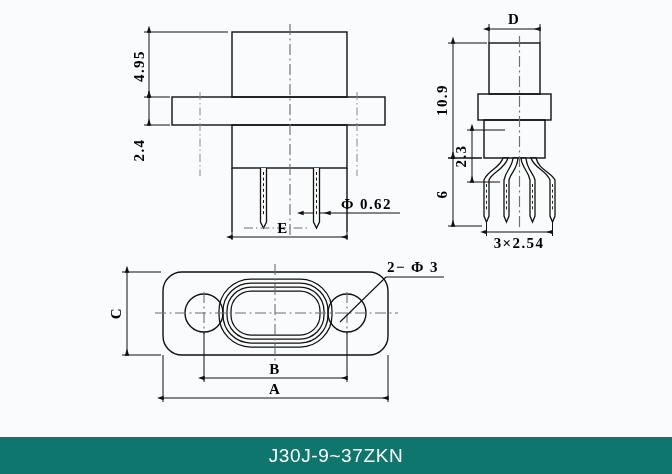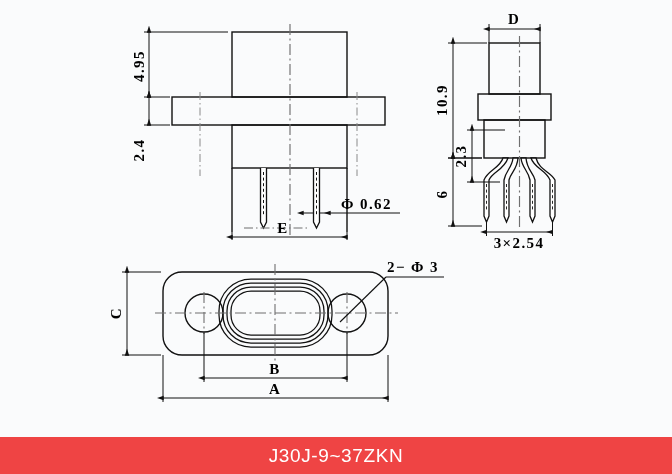--- a/index.html
+++ b/index.html
@@ -43,21 +43,21 @@
     fill: #000000;
     font-size: 15px;
     letter-spacing: 1.4px;
   }
   #footer-bar {
     position: absolute;
     left: 0;
     top: 437px;
     width: 672px;
     height: 37px;
-    background: #ef4444;
+    background: #0f766e;
     display: flex;
     align-items: center;
     justify-content: center;
   }
   #footer-title {
     color: #ffffff;
     font-family: "Liberation Sans", sans-serif;
     font-size: 19px;
     letter-spacing: 0.6px;
     white-space: nowrap;

